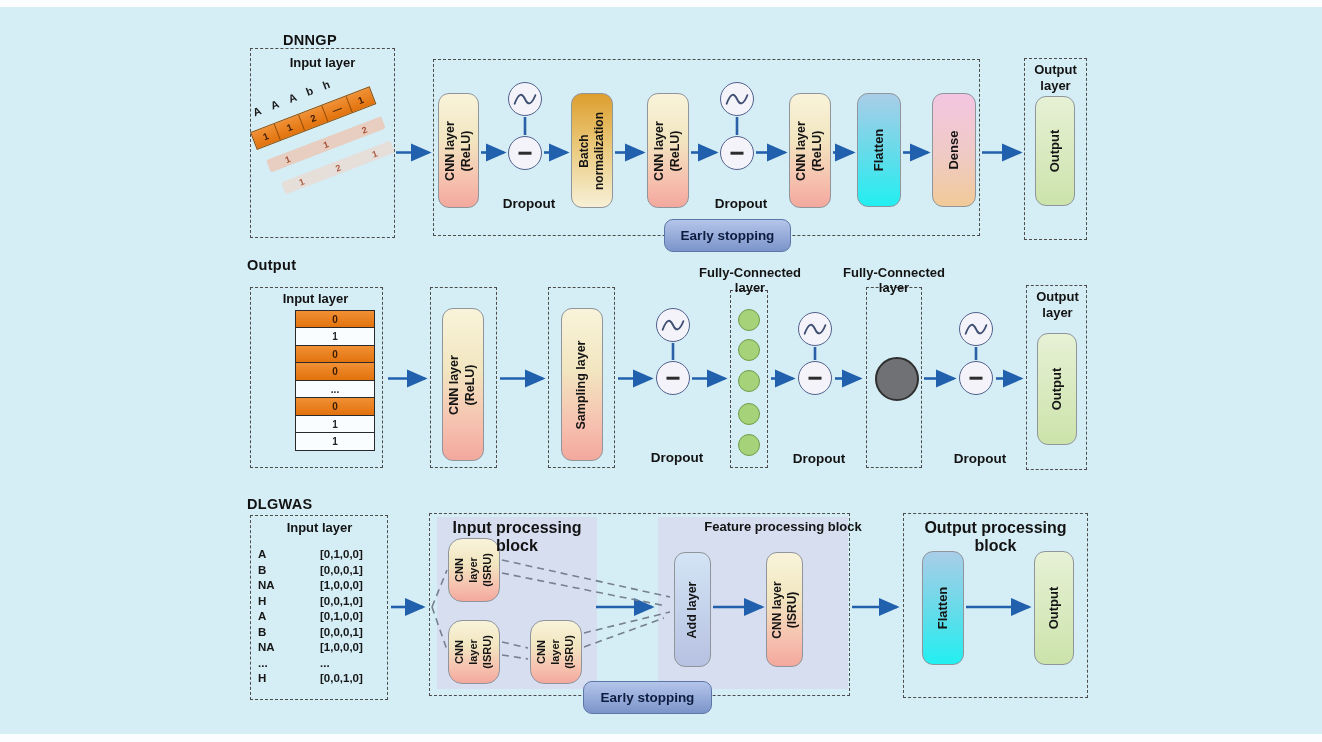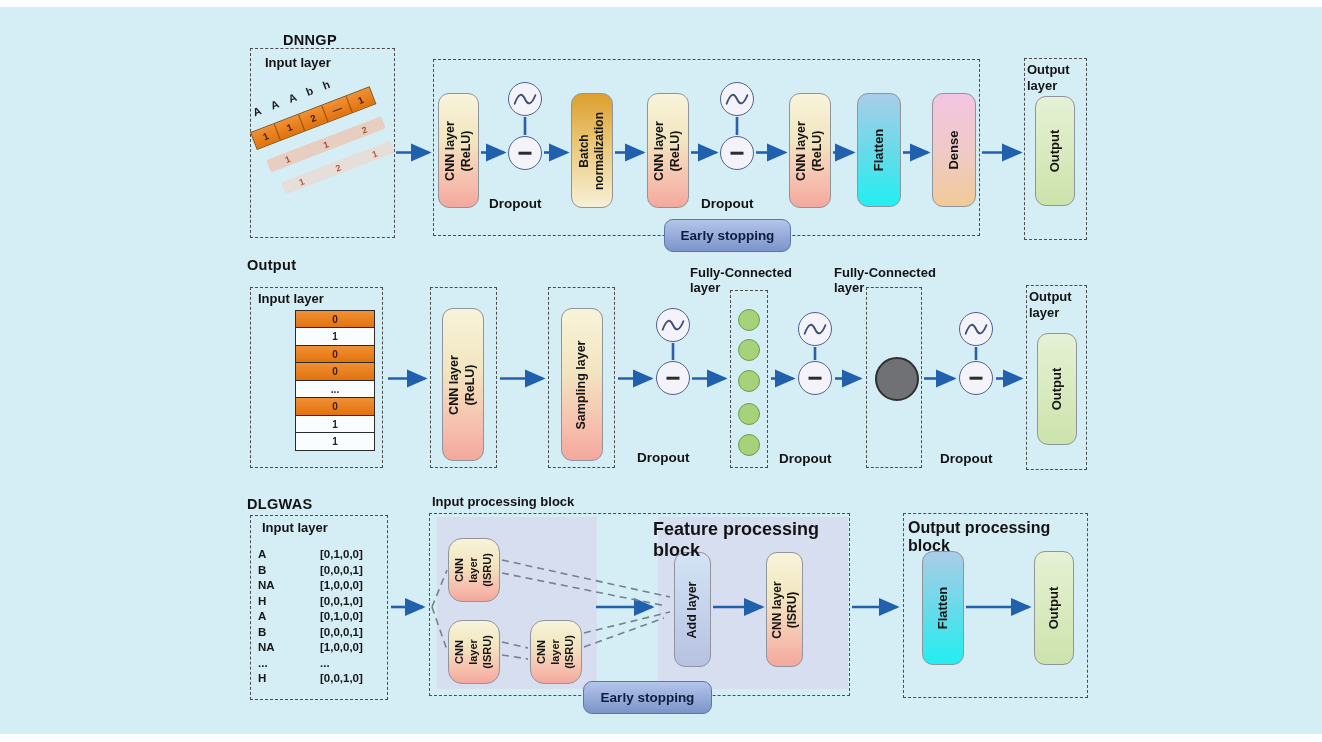--- a/index.html
+++ b/index.html
@@ -13,21 +13,21 @@
   .grad-cnn{background:linear-gradient(180deg,#f8f3da 0%,#f2e6c0 40%,#f6bfae 78%,#f3a89d 100%);}
   .grad-batch{background:linear-gradient(180deg,#dd9e2e 0%,#eac879 45%,#f7f0d6 100%);}
   .grad-flatten{background:linear-gradient(180deg,#a9cde8 0%,#62dcea 55%,#21eff1 100%);}
   .grad-dense{background:linear-gradient(180deg,#f3c5e1 0%,#efcac4 55%,#f1ca98 100%);}
   .grad-output{background:linear-gradient(180deg,#e6f1d5 0%,#cce3ab 100%);}
   .grad-add{background:linear-gradient(180deg,#d3e4f5 0%,#b7c1e1 100%);}
   .vtext{position:absolute;top:50%;left:50%;transform:translate(-50%,-50%) rotate(-90deg);
          font-weight:bold;color:#141414;text-align:center;line-height:1.25;}
   .pre{white-space:pre-line;}
   .hlabel{position:absolute;font-weight:bold;color:#131313;z-index:12;}
-  .center{}
+  .center{text-align:center;}
   .circ{position:absolute;border-radius:50%;box-sizing:border-box;z-index:10;}
   .dcirc{background:#f4f3fa;border:1.8px solid #51618c;width:34px;height:34px;}
   .minusbar{position:absolute;left:50%;top:50%;width:13px;height:2.6px;background:#2c2c2c;transform:translate(-50%,-50%);}
   .fc-circle{width:22px;height:22px;background:#a6d37a;border:1.6px solid #6f9c49;}
   .gray-circle{width:44px;height:44px;background:#707174;border:2px solid #2f2f2f;}
   .badge{position:absolute;border-radius:9px;background:linear-gradient(180deg,#b4c5ea,#7b94c9);
          border:1.6px solid #5d76a8;color:#0e1c40;font-weight:bold;font-size:13.5px;
          display:flex;align-items:center;justify-content:center;z-index:60;}
   .cellstack{position:absolute;z-index:10;}
   .gcell{width:80px;height:19px;border:1.5px solid #2a2a2a;box-sizing:border-box;margin-top:-1.5px;
@@ -259,22 +259,22 @@
       <span class="v">...</span>
     </div>
   <div class="geno-row" style="left:250px;top:672px;width:138px;">
       <span class="g">H</span>
       <span class="v">[0,0,1,0]</span>
     </div>
 
   <div class="dashed-box" style="left:429px;top:513px;width:421px;height:183px;"></div>
   <div class="block-fill" style="left:437px;top:517px;width:160px;height:172px;"></div>
   <div class="block-fill" style="left:658px;top:517px;width:190px;height:172px;"></div>
-  <div class="hlabel center" style="left:432px;top:494px;width:170px;font-size:13px;">Input processing block</div>
-  <div class="hlabel center" style="left:653px;top:519px;width:180px;font-size:18px;">Feature processing block</div>
+  <div class="hlabel center" style="left:432px;top:519px;width:170px;font-size:16px;">Input processing block</div>
+  <div class="hlabel center" style="left:693px;top:519px;width:180px;font-size:13px;">Feature processing block</div>
 
   <div class="pill grad-cnn" style="left:448px;top:538px;width:52px;height:64px;border-radius:14px;">
     <div class="vtext pre" style="font-size:11px;width:60px;">CNN
 layer
 (ISRU)</div>
   </div>
   <div class="pill grad-cnn" style="left:448px;top:620px;width:52px;height:64px;border-radius:14px;">
     <div class="vtext pre" style="font-size:11px;width:60px;">CNN
 layer
 (ISRU)</div>

